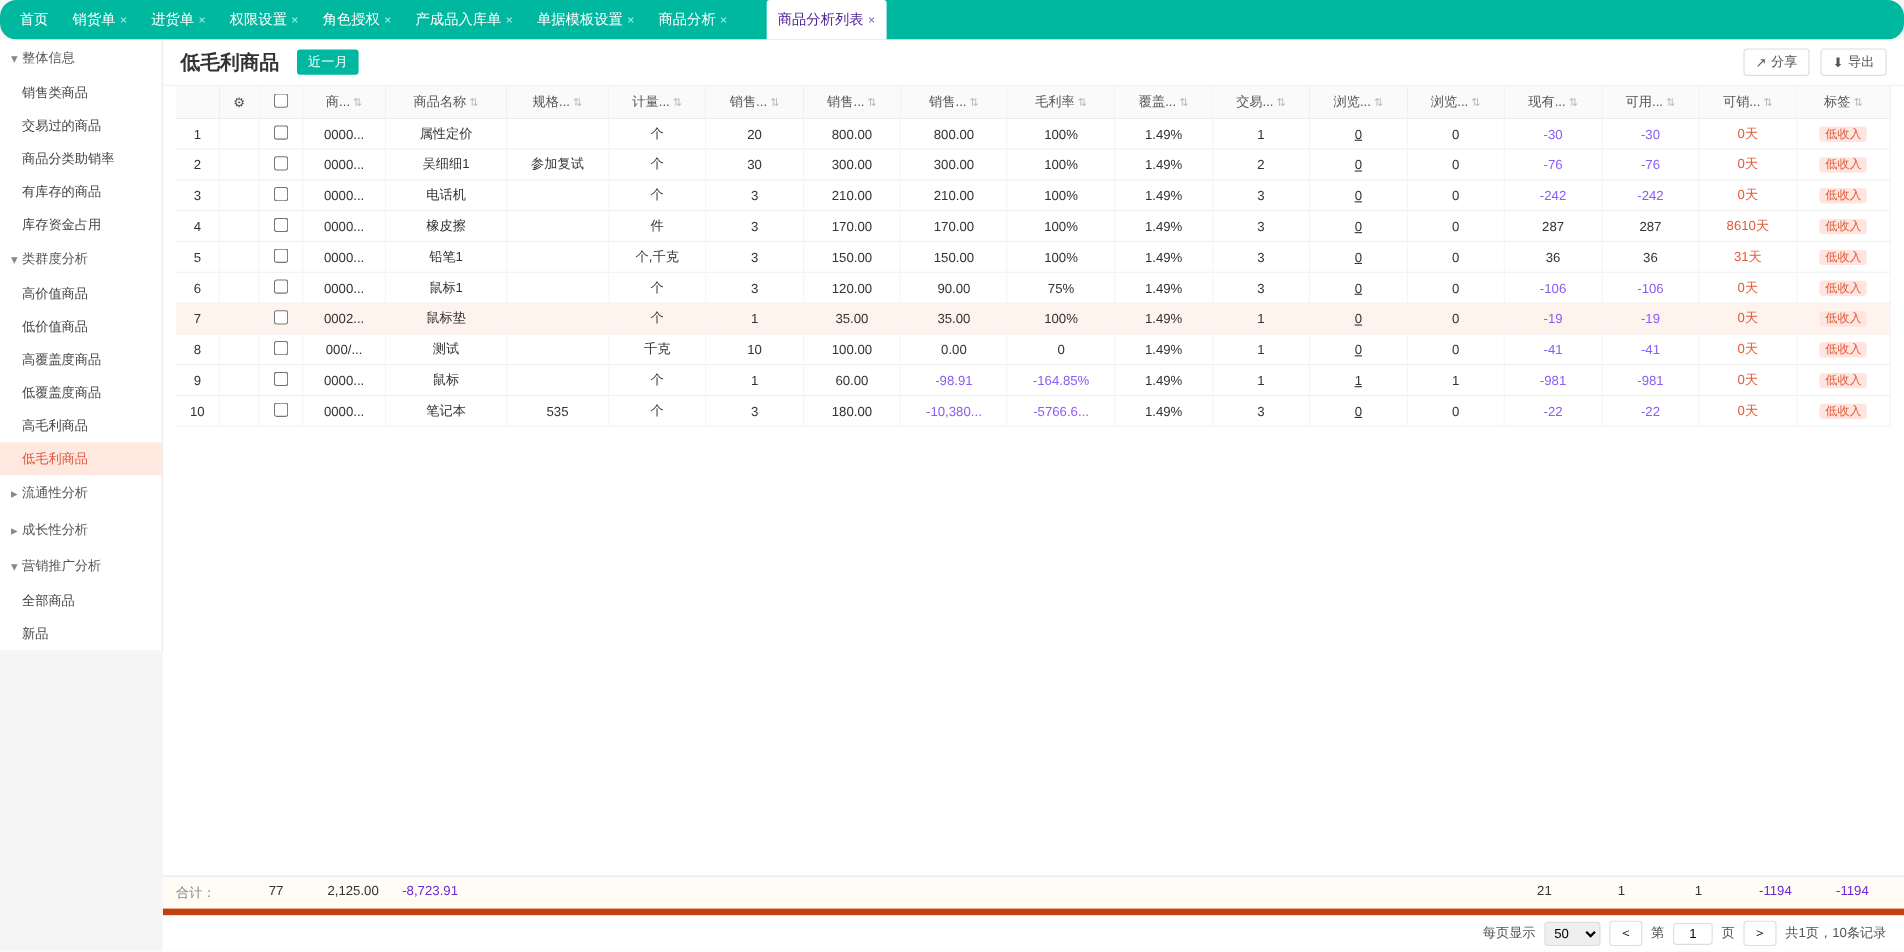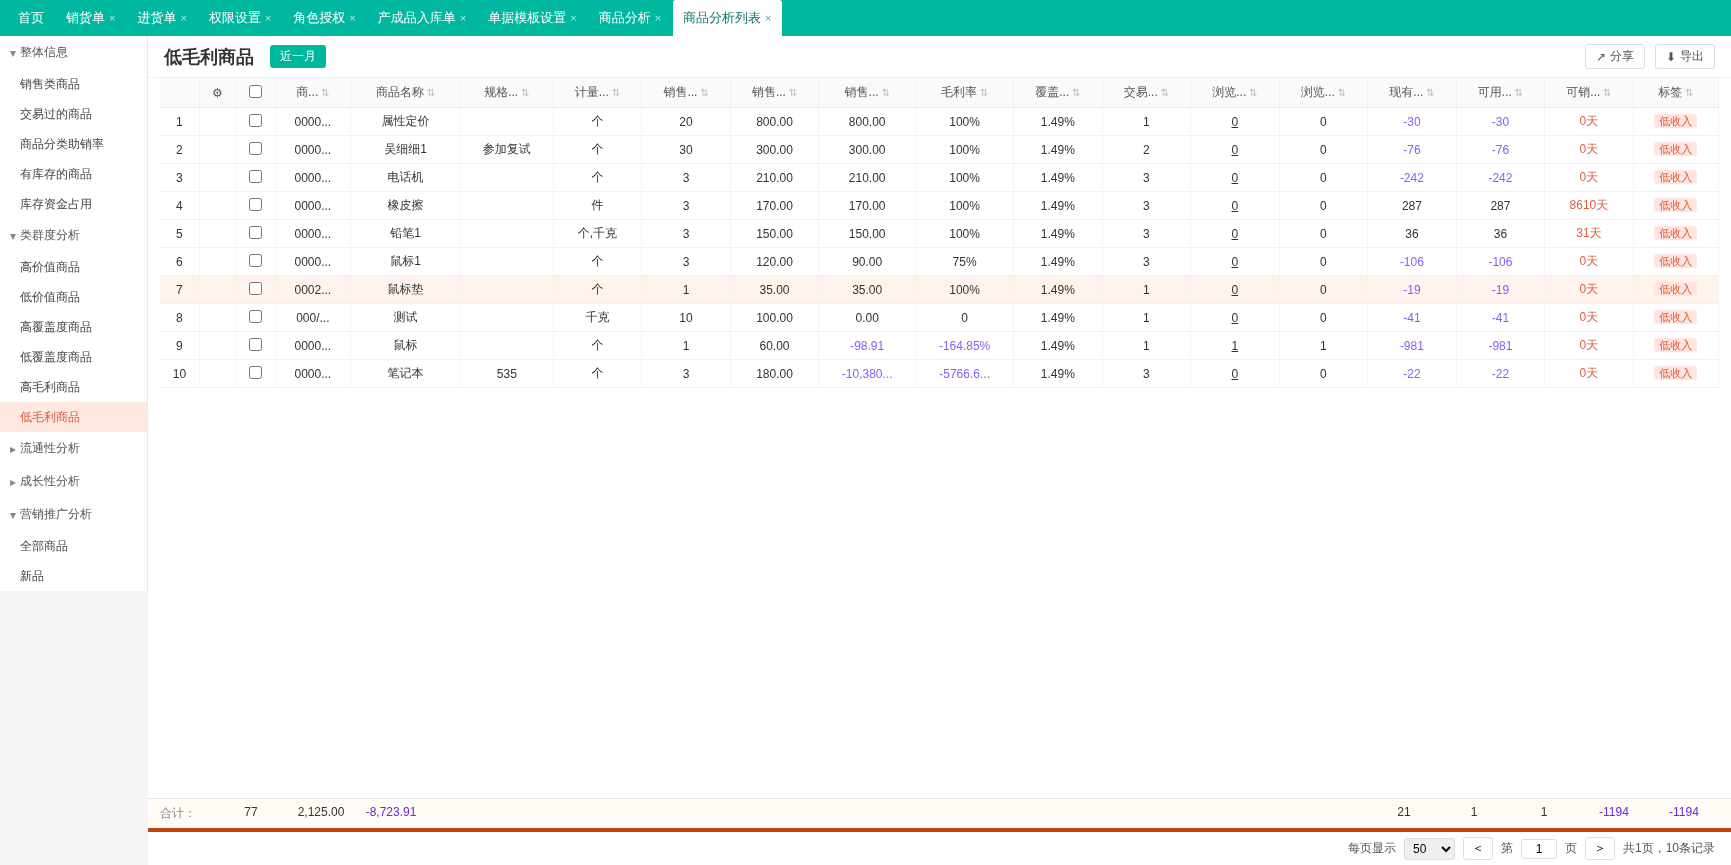--- a/index.html
+++ b/index.html
@@ -6,32 +6,33 @@
     body { font-family: 'Microsoft YaHei', Arial, sans-serif; font-size: 12px; background: #f5f5f5; color: #333; }
 
     
     .top-nav {
       background: #00b8a0;
       display: flex;
       align-items: flex-start;
       height: 36px;
       padding: 0 8px;
       gap: 2px;
+      border-radius: 15px;
     }
     .top-nav .nav-item {
       color: #fff;
       padding: 0 10px;
       height: 36px;
       line-height: 36px;
       cursor: pointer;
       font-size: 13px;
       white-space: nowrap;
       border-radius: 3px 3px 0 0;
     }
-    .top-nav .nav-item.active { background: #fff; color: #0f766e; }
+    .top-nav .nav-item.active { background: #fff; color: #4c1d95; margin-left: 24px; }
     .top-nav .nav-item .close-x { margin-left: 4px; opacity: 0.7; font-size: 11px; }
 
     
     .main-layout {
       display: flex;
       height: calc(100vh - 36px);
     }
 
     
     .sidebar {
@@ -203,21 +204,21 @@
       padding: 0 8px;
     }
     .footer-cell.negative { color: #6d28d9; }
 
     
     .pagination-bar {
       display: flex;
       align-items: center;
       justify-content: flex-end;
       padding: 5px 16px;
-      border-top: 4px solid #c2410c;
+      border-top: 6px solid #c2410c;
       gap: 8px;
       font-size: 12px;
       color: #555;
       flex-shrink: 0;
     }
     .pagination-bar select {
       border: 1px solid #ddd;
       border-radius: 3px;
       padding: 2px 4px;
       font-size: 12px;

